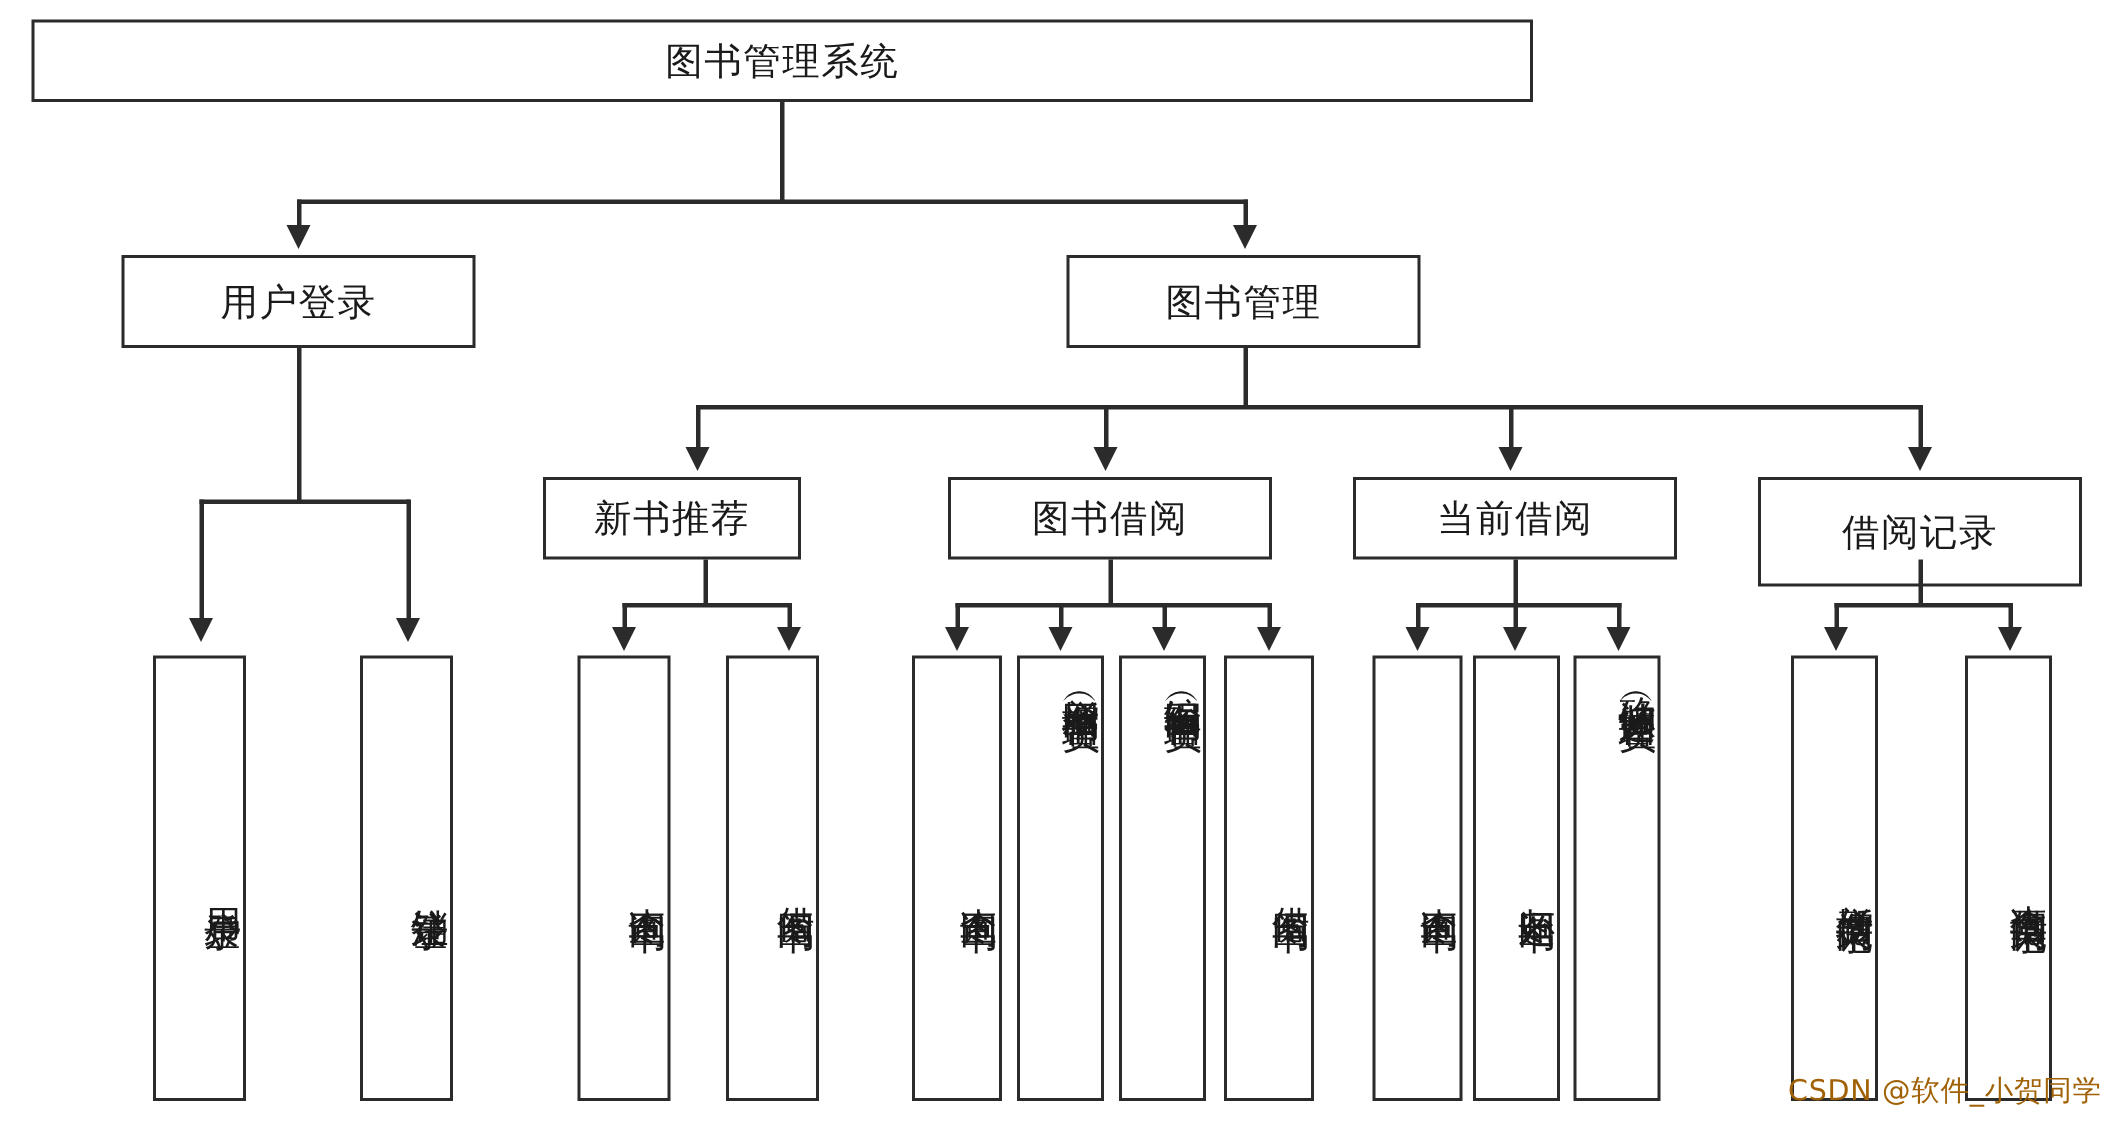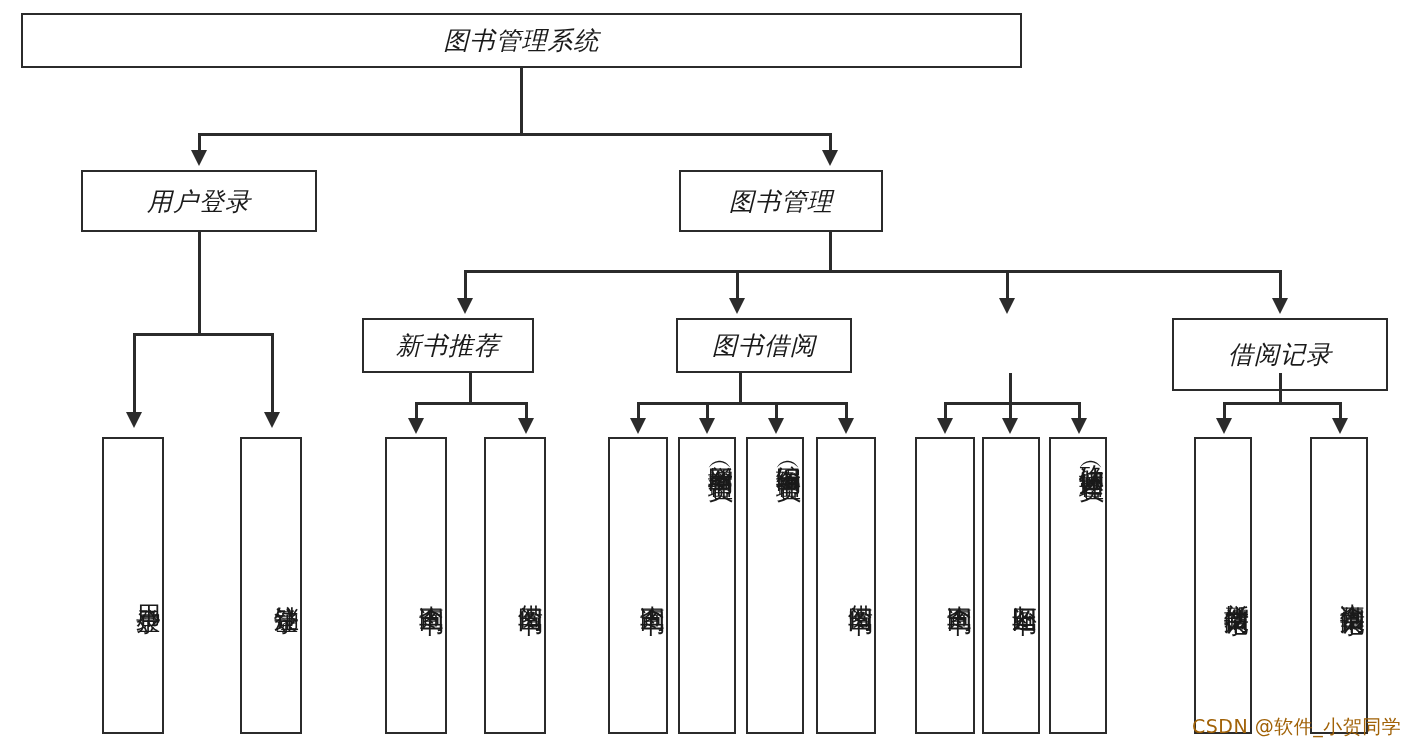--- a/index.html
+++ b/index.html
@@ -23,21 +23,20 @@
     border: 2.5px solid #2b2b2b;
     background: #ffffff;
     display: flex;
     align-items: center;
     justify-content: center;
     color: #1a1a1a;
   }
   .node.horiz {
     font-size: 25px;
     letter-spacing: 1px;
-    font-style: italic;
   }
   .node.vert {
     writing-mode: vertical-rl;
     text-orientation: upright;
     align-items: flex-start;
     justify-content: center;
     padding-top: 6px;
     font-size: 25px;
     line-height: 1.12;
     letter-spacing: 2px;
@@ -81,21 +80,21 @@
 
   <div class="edge h" style="left:198px; top:133px; width:634px; height:2.5px;"></div>
 
   <div class="edge v" style="left:198px; top:133px; width:2.5px; height:20px;"></div>
   <div class="arrow" style="left:191px; top:150px;"></div>
   <div class="edge v" style="left:829px; top:133px; width:2.5px; height:20px;"></div>
   <div class="arrow" style="left:822px; top:150px;"></div>
 
   <div class="node horiz" style="left:81px; top:170px; width:236px; height:62px;">用户登录</div>
 
-  <div class="node horiz" style="left:679px; top:170px; width:204px; height:62px;">图书管理</div>
+  <div class="node horiz" style="left:711px; top:170px; width:236px; height:62px;">图书管理</div>
 
   <div class="edge v" style="left:198px; top:232px; width:2.5px; height:103px;"></div>
   <div class="edge h" style="left:133px; top:333px; width:140px; height:2.5px;"></div>
   <div class="edge v" style="left:133px; top:333px; width:2.5px; height:82px;"></div>
   <div class="arrow" style="left:126px; top:412px;"></div>
   <div class="edge v" style="left:271px; top:333px; width:2.5px; height:82px;"></div>
   <div class="arrow" style="left:264px; top:412px;"></div>
 
   <div class="edge v" style="left:829px; top:232px; width:2.5px; height:40px;"></div>
   <div class="edge h" style="left:464px; top:270px; width:818px; height:2.5px;"></div>
@@ -107,22 +106,23 @@
   <div class="arrow" style="left:729px; top:298px;"></div>
 
   <div class="edge v" style="left:1006px; top:270px; width:2.5px; height:30px;"></div>
   <div class="arrow" style="left:999px; top:298px;"></div>
 
   <div class="edge v" style="left:1279px; top:270px; width:2.5px; height:30px;"></div>
   <div class="arrow" style="left:1272px; top:298px;"></div>
 
   <div class="node horiz" style="left:362px; top:318px; width:172px; height:55px;">新书推荐</div>
 
-  <div class="node horiz" style="left:632px; top:318px; width:176px; height:55px;margin-left:44px;">图书借阅</div>
+  <div class="node horiz" style="left:632px; top:318px; width:216px; height:55px;">图书借阅</div>
 
+  <div class="node horiz" style="left:902px; top:318px; width:216px; height:55px;">当前借阅</div>
 
   <div class="node horiz" style="left:1172px; top:318px; width:216px; height:73px;">借阅记录</div>
 
   <div class="edge v" style="left:469px; top:373px; width:2.5px; height:31px;"></div>
   <div class="edge h" style="left:415px; top:402px; width:112px; height:2.5px;"></div>
   <div class="edge v" style="left:415px; top:402px; width:2.5px; height:18px;"></div>
   <div class="arrow" style="left:408px; top:418px;"></div>
   <div class="edge v" style="left:525px; top:402px; width:2.5px; height:18px;"></div>
   <div class="arrow" style="left:518px; top:418px;"></div>
 

